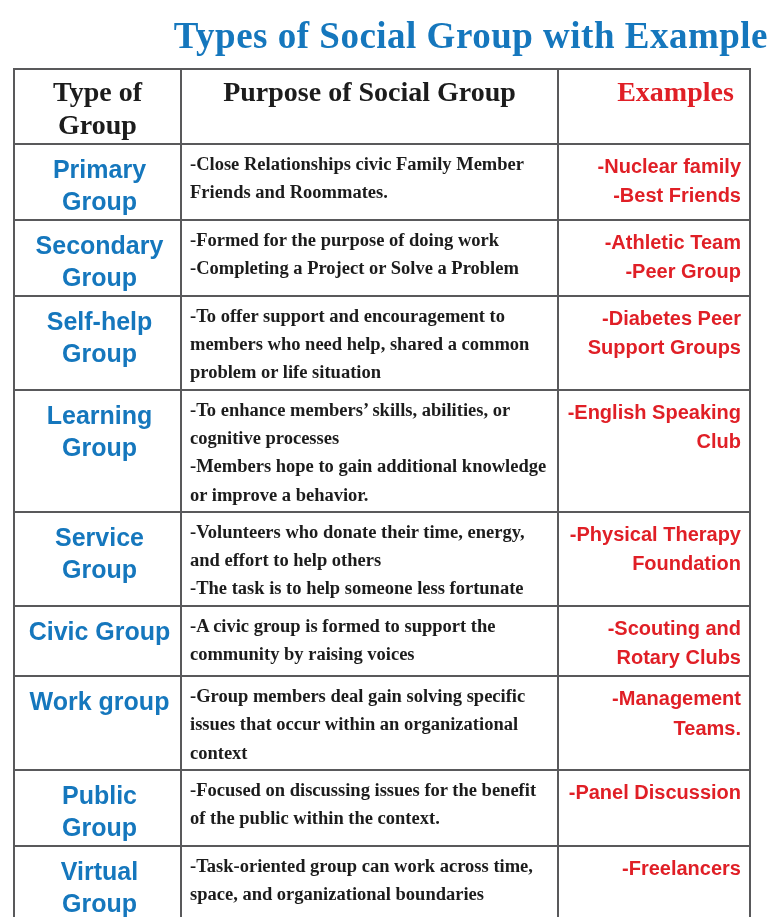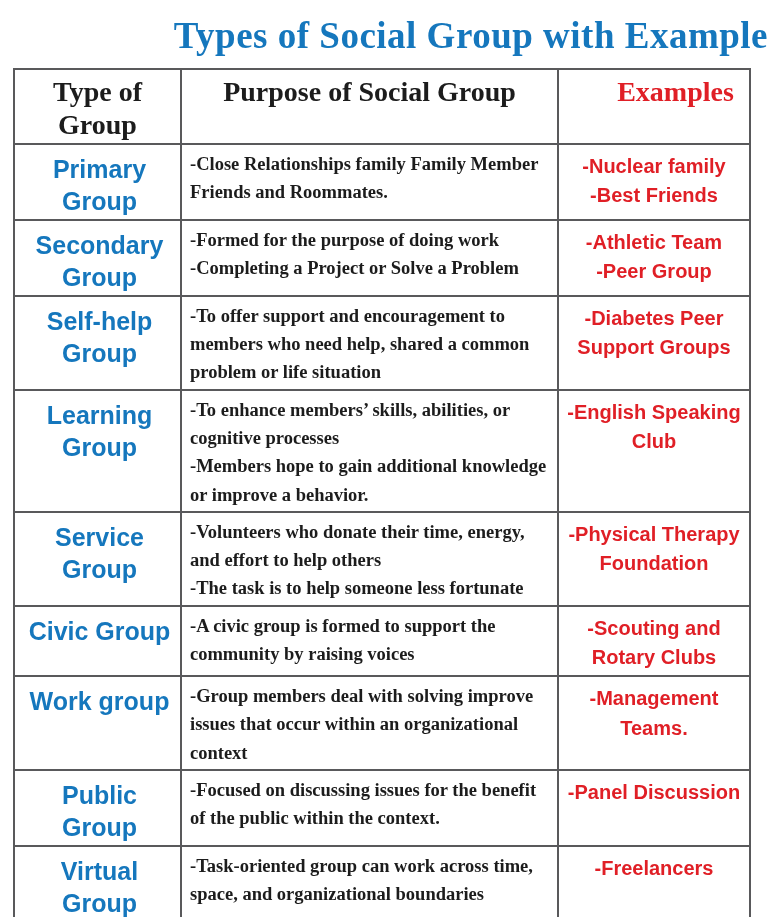--- a/index.html
+++ b/index.html
@@ -78,21 +78,21 @@
     text-align: left;
     padding: 5px 10px 2px 8px;
     white-space: pre-line;
   }
   td.examples-cell {
     font-family: "Liberation Sans", sans-serif;
     font-weight: bold;
     font-size: 20px;
     line-height: 1.48;
     color: var(--accent-red);
-    text-align: center;
+    text-align: right;
     padding: 7px 8px 2px 8px;
     white-space: pre-line;
   }
   tbody tr:nth-child(1)  { height: 64px; }
   tbody tr:nth-child(2)  { height: 70px; margin-left: 14px; }
   tbody tr:nth-child(3)  { height: 70px; }
   tbody tr:nth-child(4)  { height: 97px; }
   tbody tr:nth-child(5)  { height: 89px; }
   tbody tr:nth-child(6)  { height: 57px; }
   tbody tr:nth-child(7)  { height: 72px; border-radius: 28px; }
@@ -115,21 +115,21 @@
     <thead>
       <tr>
         <th>Type of Group</th>
         <th>Purpose of Social Group</th>
         <th class="examples-header">Examples</th>
       </tr>
     </thead>
     <tbody>
       <tr>
         <td class="type-cell">Primary Group</td>
-        <td class="purpose-cell">-Close Relationships family Family Member Friends and Roommates.</td>
+        <td class="purpose-cell">-Close Relationships civic Family Member Friends and Roommates.</td>
         <td class="examples-cell">-Nuclear family
 -Best Friends</td>
       </tr>
       <tr>
         <td class="type-cell">Secondary Group</td>
         <td class="purpose-cell">-Formed for the purpose of doing work
 -Completing a Project or Solve a Problem</td>
         <td class="examples-cell">-Athletic Team
 -Peer Group</td>
       </tr>
@@ -150,21 +150,21 @@
 -The task is to help someone less fortunate</td>
         <td class="examples-cell">-Physical Therapy Foundation</td>
       </tr>
       <tr>
         <td class="type-cell">Civic Group</td>
         <td class="purpose-cell">-A civic group is formed to support the community by raising voices</td>
         <td class="examples-cell">-Scouting and Rotary Clubs</td>
       </tr>
       <tr>
         <td class="type-cell">Work group</td>
-        <td class="purpose-cell">-Group members deal with solving improve issues that occur within an organizational context</td>
+        <td class="purpose-cell">-Group members deal gain solving specific issues that occur within an organizational context</td>
         <td class="examples-cell">-Management Teams.</td>
       </tr>
       <tr>
         <td class="type-cell">Public Group</td>
         <td class="purpose-cell">-Focused on discussing issues for the benefit of the public within the context.</td>
         <td class="examples-cell">-Panel Discussion</td>
       </tr>
       <tr>
         <td class="type-cell">Virtual Group</td>
         <td class="purpose-cell">-Task-oriented group can work across time, space, and organizational boundaries</td>

